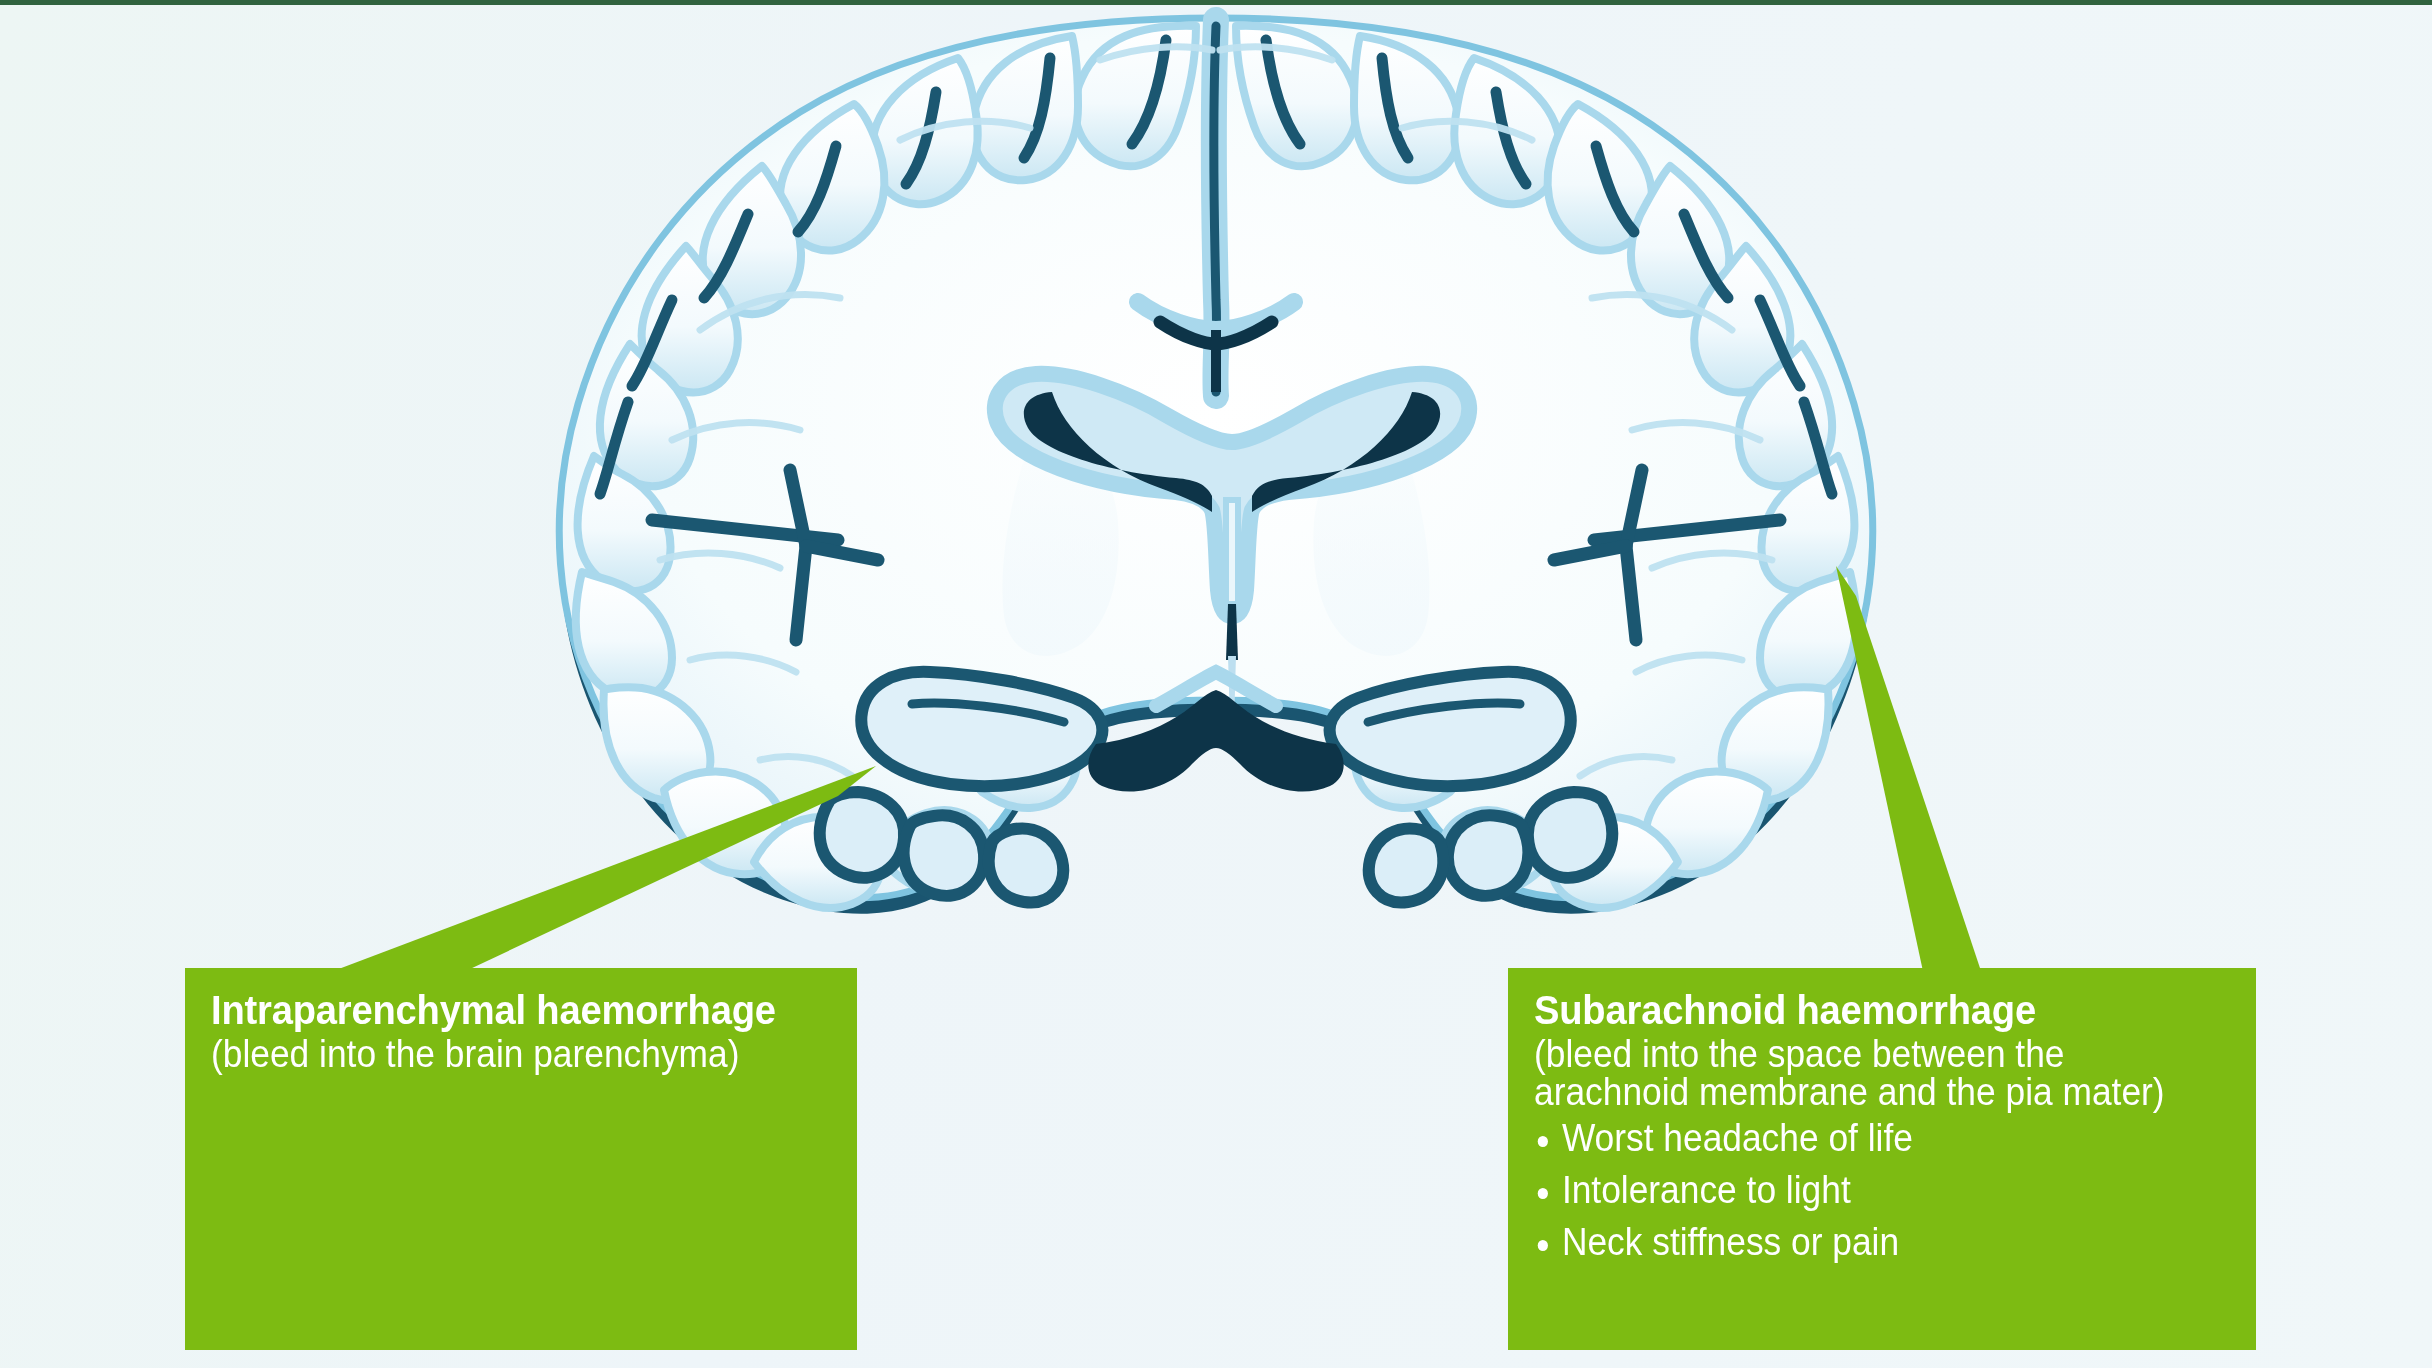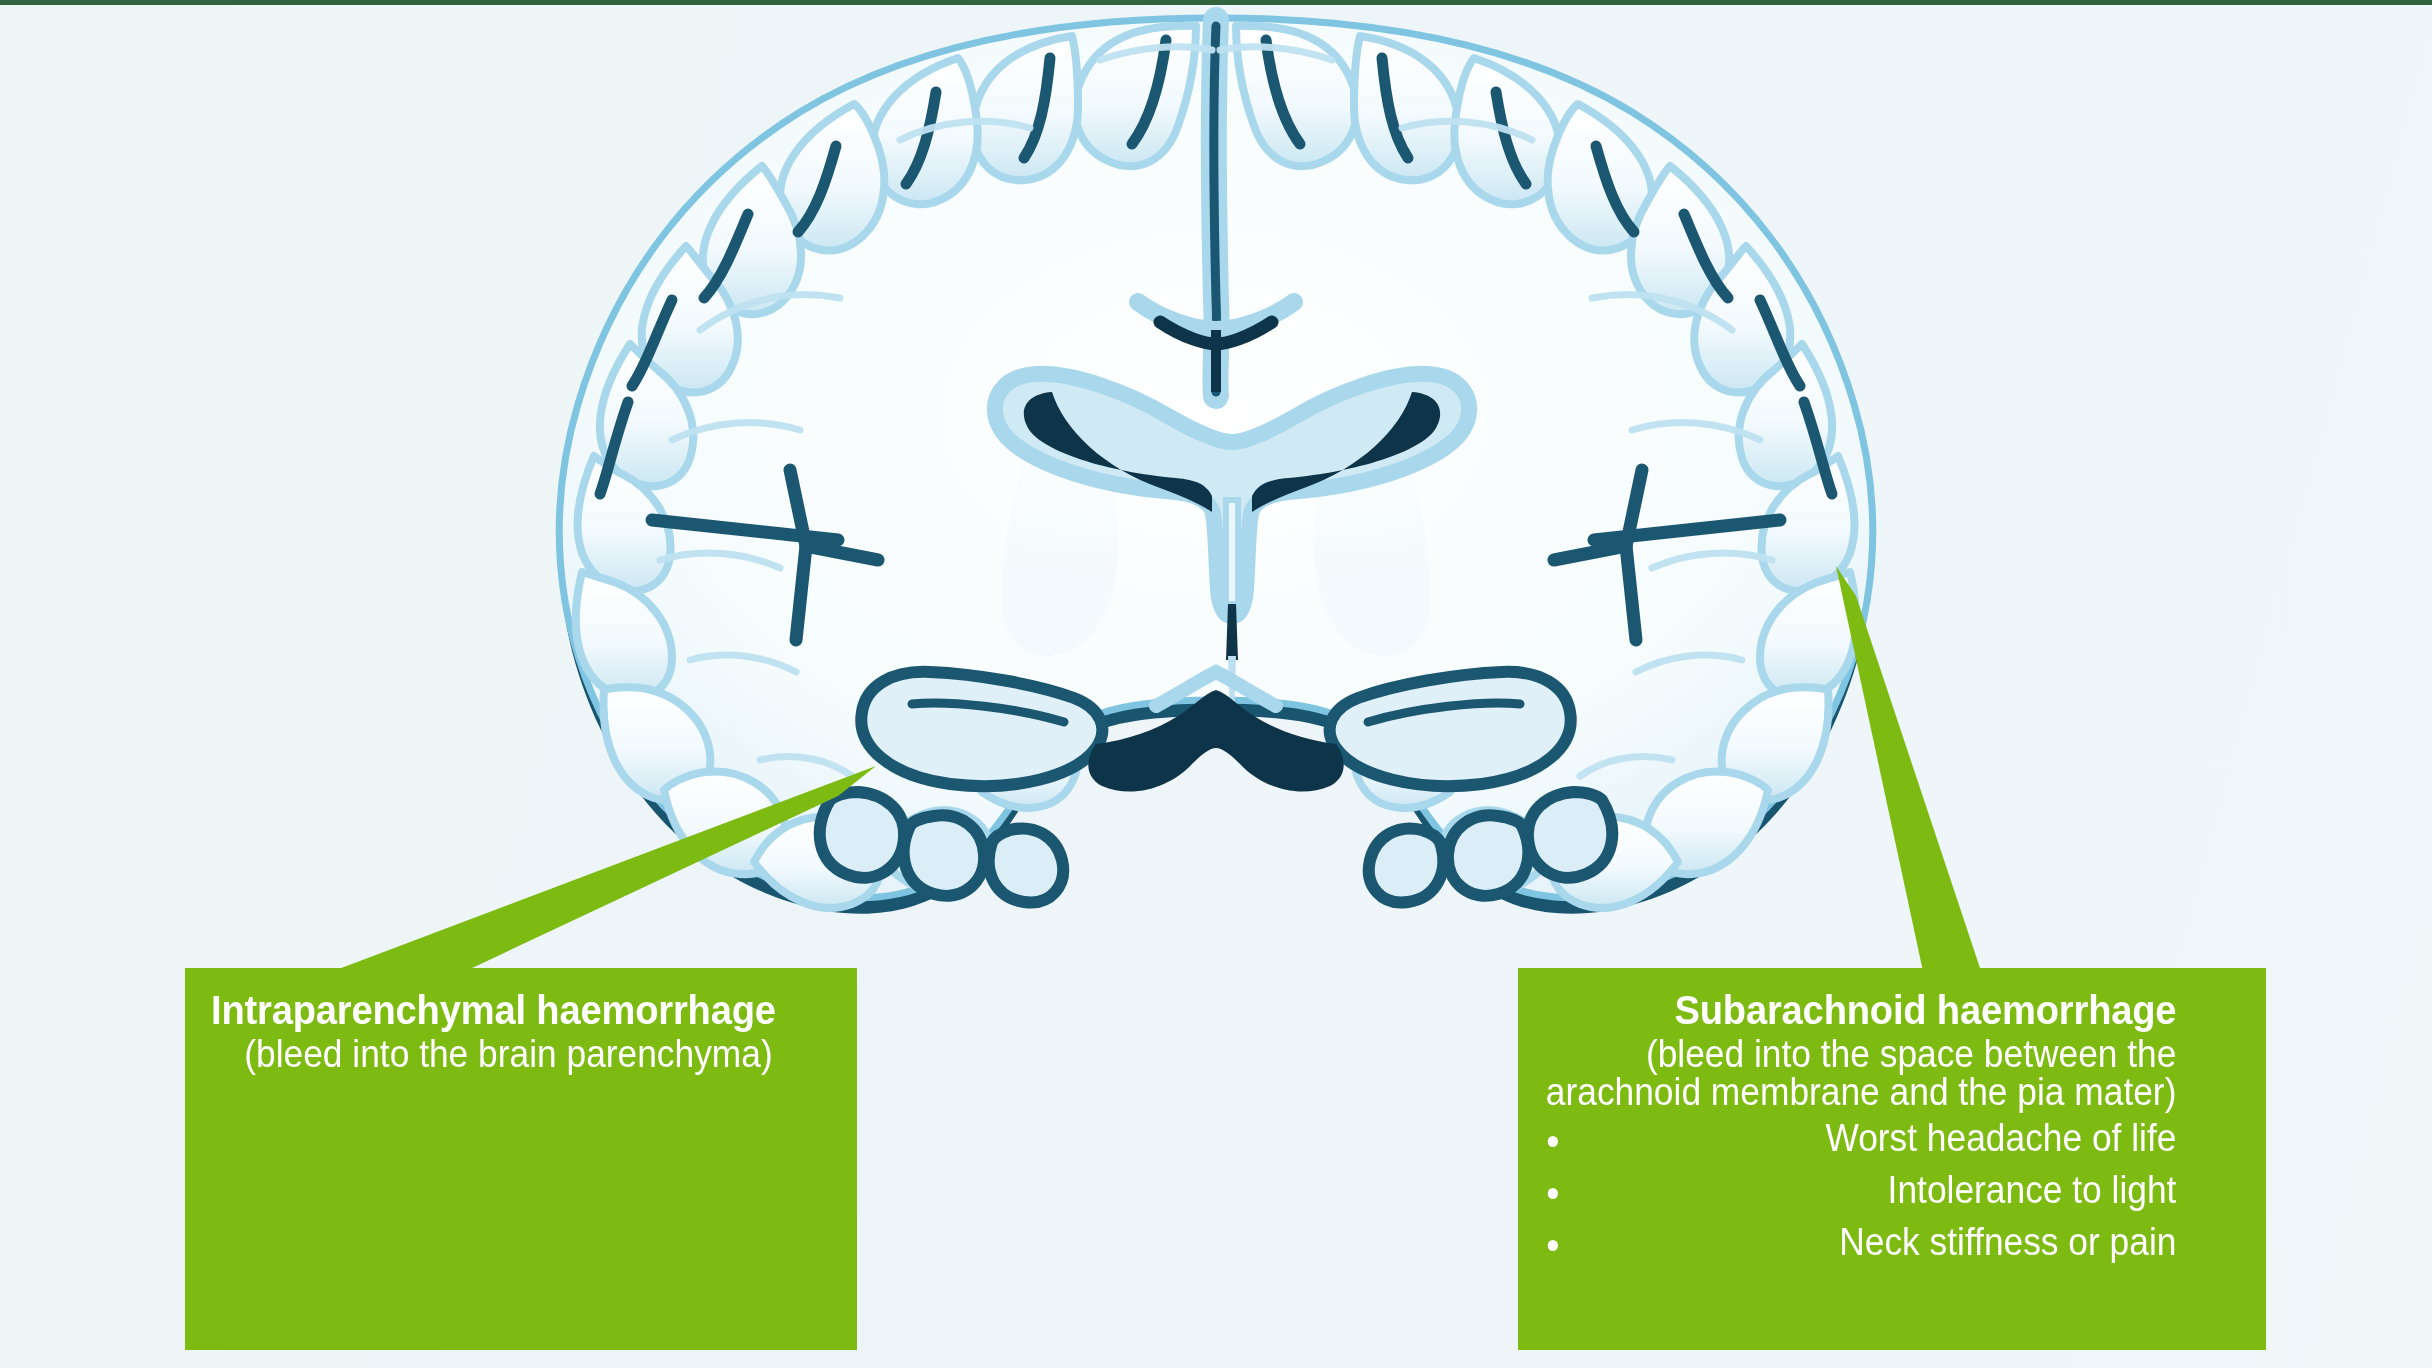--- a/index.html
+++ b/index.html
@@ -36,36 +36,34 @@
     height: 1368px;
     pointer-events: none;
   }
   .callout {
     position: absolute;
     box-sizing: border-box;
     color: #ffffff;
     padding: 22px 42px 20px 26px;
     line-height: 1.0;
     pointer-events: auto;
-    text-align: right;
   }
   #callout-left {
     left: 185px;
     top: 968px;
     width: 672px;
     height: 382px;
     background: #7dbb12;
   }
   #callout-right {
     left: 1508px;
     top: 968px;
     width: 748px;
     height: 382px;
     background: #7dbb12;
-    margin-left: 10px;
   }
   .callout-title {
     font-weight: bold;
     font-size: 41px;
     letter-spacing: -0.2px;
     margin: 0 0 4px 0;
     white-space: nowrap;
     transform: scaleX(0.93);
     transform-origin: left center;
   }

